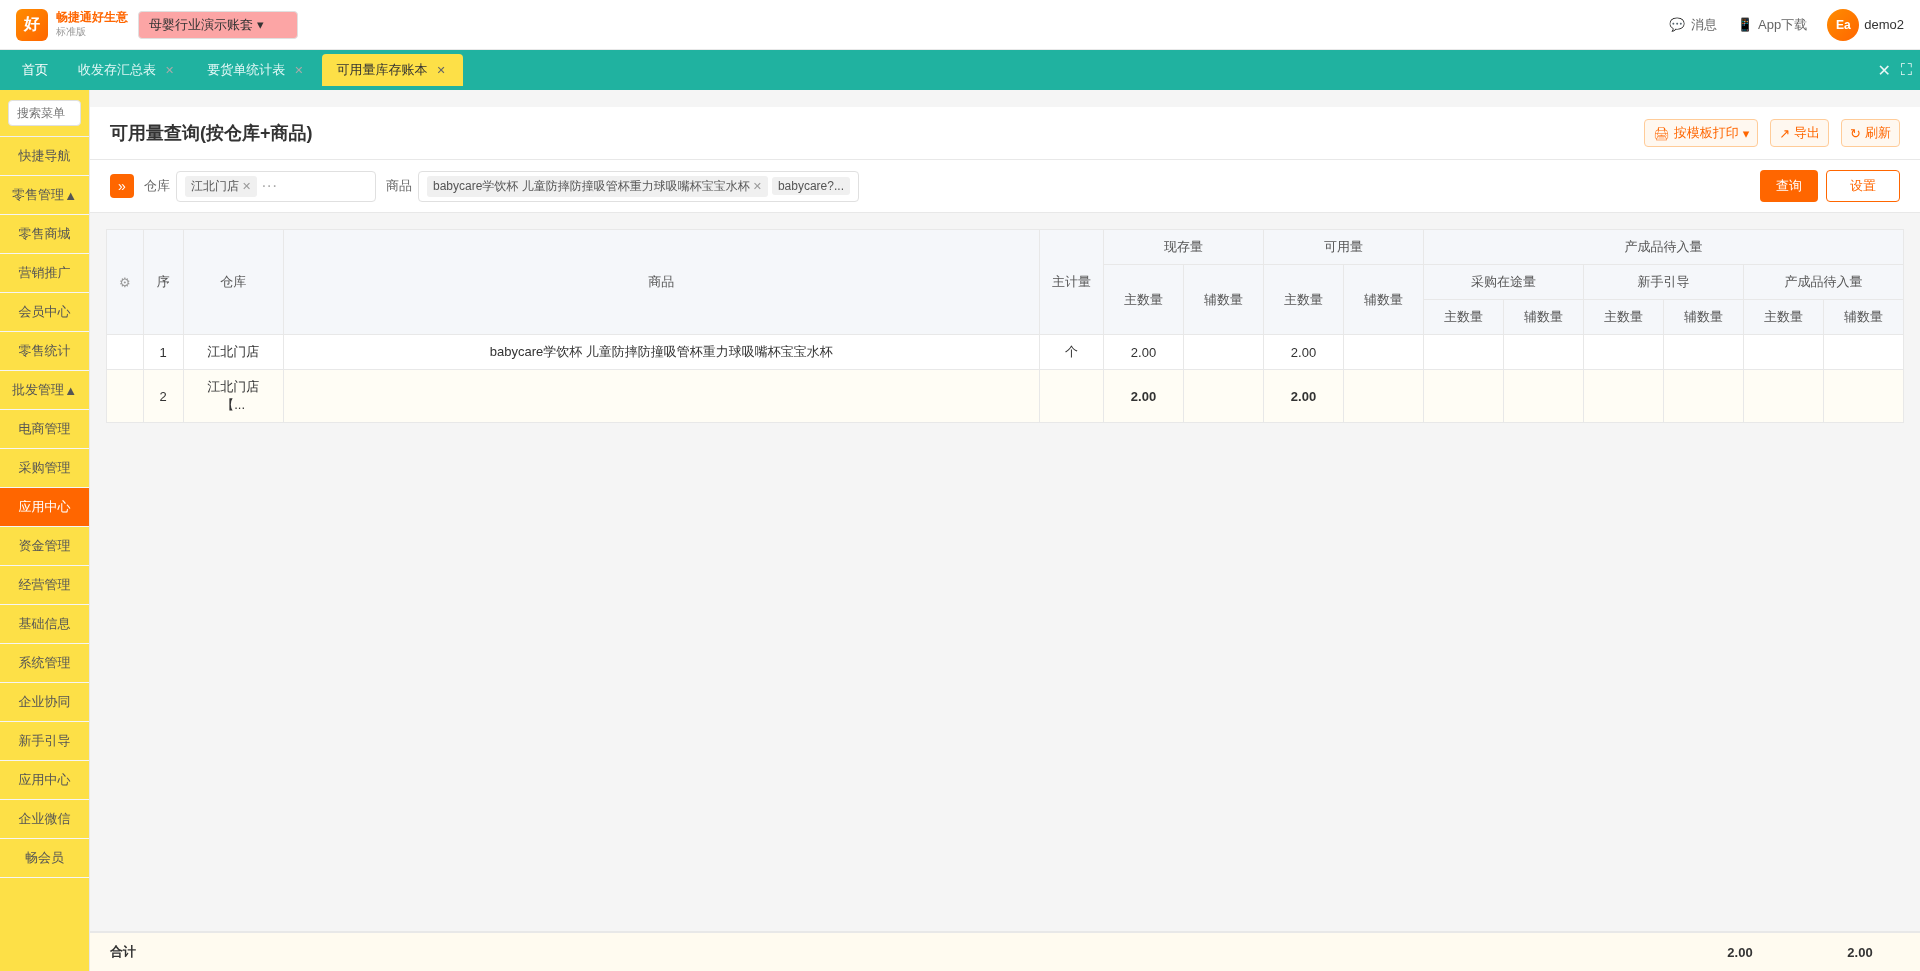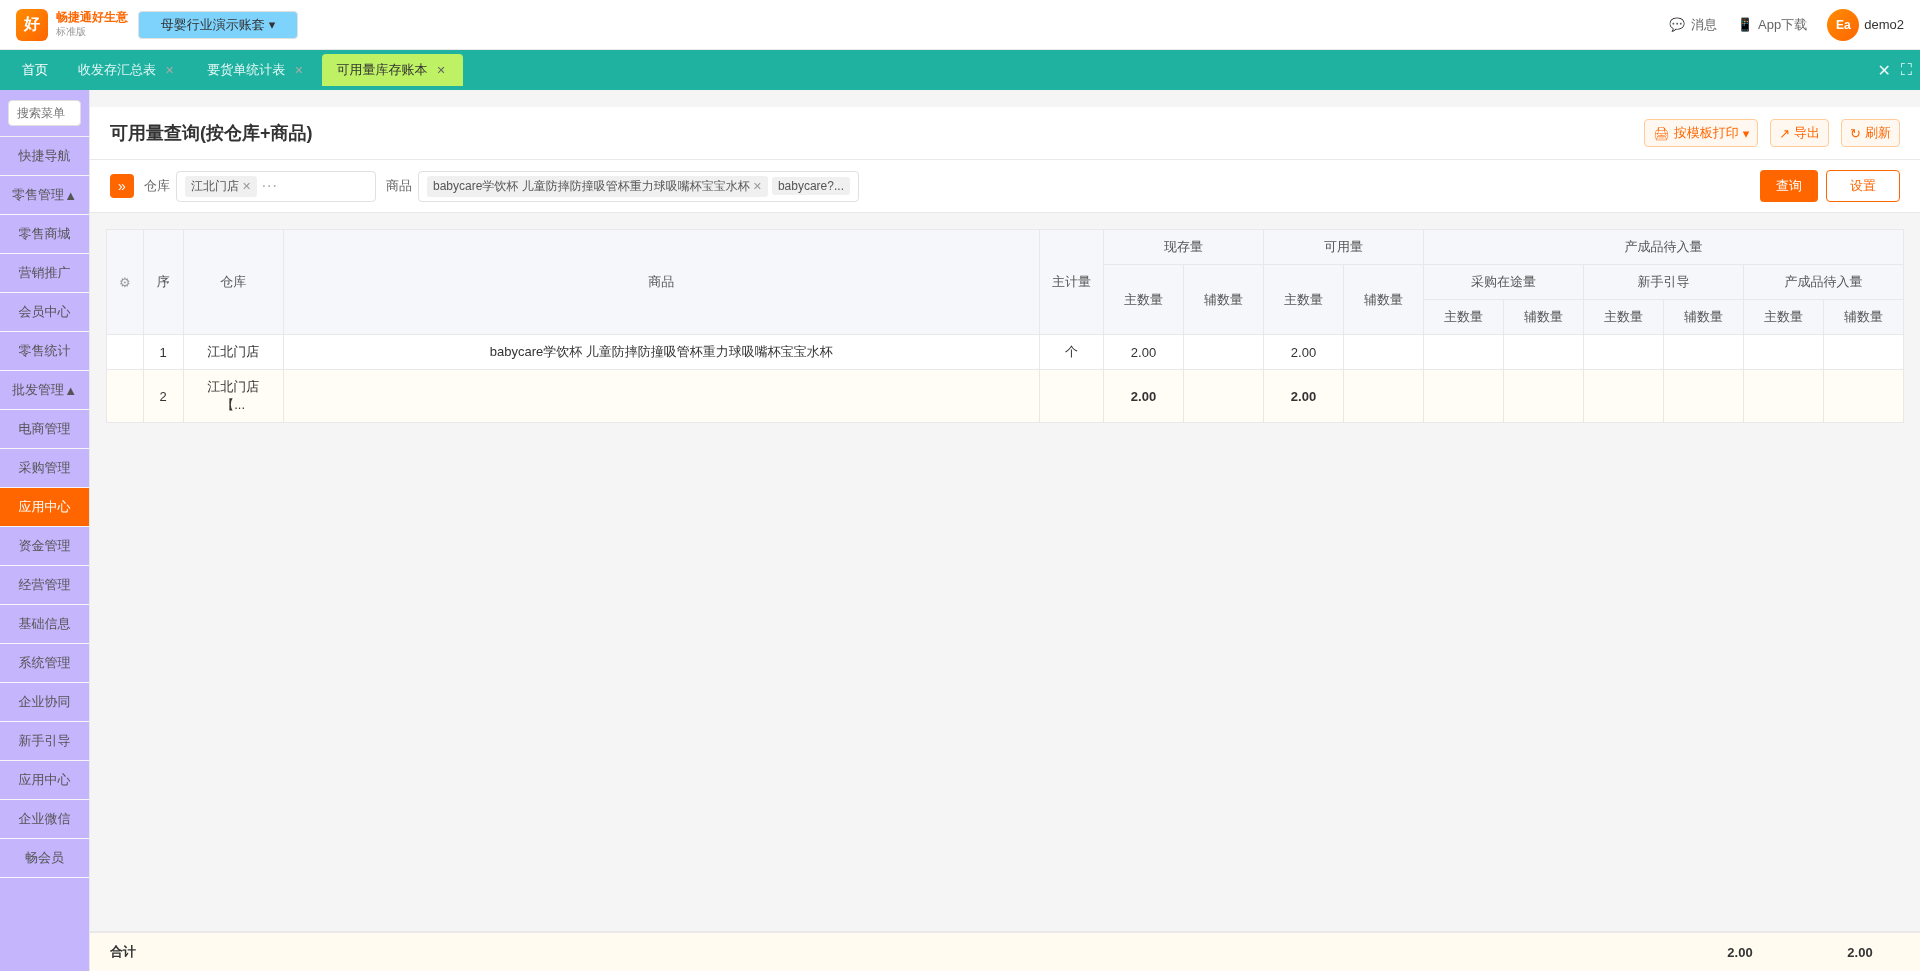--- a/index.html
+++ b/index.html
@@ -53,25 +53,24 @@
       color: #999;
     }
     .industry-selector {
       display: flex;
       align-items: center;
       gap: 4px;
       padding: 4px 10px;
       border: 1px solid #e0e0e0;
       border-radius: 4px;
       cursor: pointer;
-      background: #7dd3fc;
+      background: #fca5a5;
       font-size: 13px;
       color: #333;
       min-width: 160px;
-      justify-content: center;
     }
     .top-bar-right {
       display: flex;
       align-items: center;
       gap: 20px;
     }
     .top-bar-action {
       display: flex;
       align-items: center;
       gap: 5px;
@@ -109,21 +108,21 @@
       padding: 0 14px;
       height: 32px;
       color: #e0f7f5;
       cursor: pointer;
       font-size: 13px;
       border-radius: 4px 4px 0 0;
       margin-right: 2px;
       white-space: nowrap;
     }
     .nav-tab.active {
-      background: #bef264;
+      background: #fde047;
       color: #333;
     }
     .nav-tab-close {
       font-size: 11px;
       color: #aaa;
       cursor: pointer;
       padding: 1px 3px;
       border-radius: 3px;
     }
     .nav-tab-home {
@@ -146,21 +145,21 @@
     
     .main-layout {
       display: flex;
       flex: 1;
       overflow: hidden;
     }
 
     
     .sidebar {
       width: 90px;
-      background: #c4b5fd;
+      background: #fde047;
       border-right: 1px solid #e8e8e8;
       display: flex;
       flex-direction: column;
       flex-shrink: 0;
       overflow-y: auto;
     }
     .sidebar-search {
       padding: 10px 8px;
       border-bottom: 1px solid #f0f0f0;
     }

